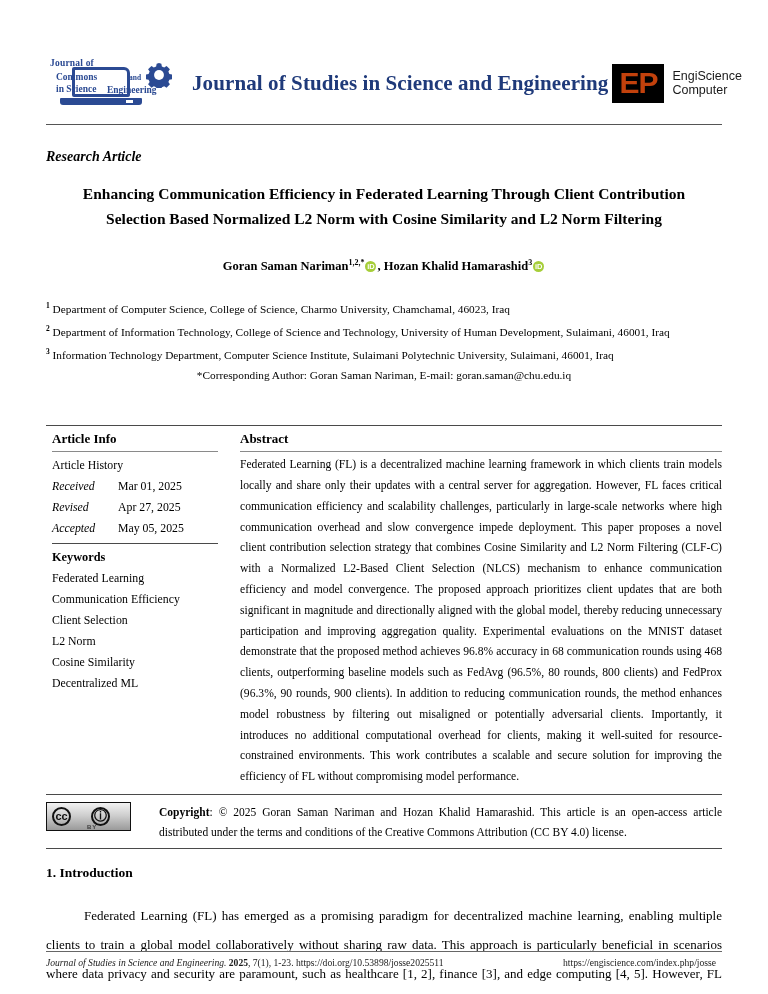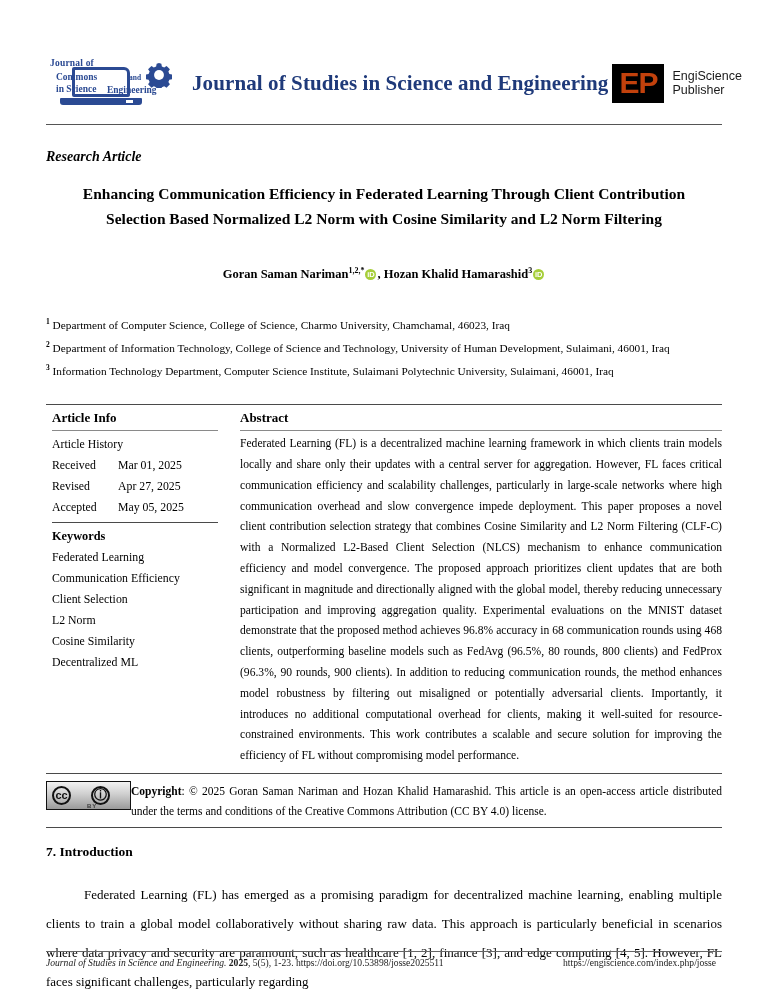--- a/index.html
+++ b/index.html
@@ -174,21 +174,21 @@
     width: 11px; height: 11px;
     border-radius: 50%;
     background: #a6ce39;
     color: #ffffff;
     font-family: "Liberation Sans", sans-serif;
     font-size: 7.5px;
     font-weight: bold;
     line-height: 11px;
     text-align: center;
     vertical-align: middle;
-    margin: 15px 1px;
+    margin: 7px 1px;
     position: relative;
     top: -1px;
   }
   .affils {
     margin-top: 16px;
     font-family: "Liberation Serif", serif;
     font-size: 11.3px;
     line-height: 19px;
   }
   .affil {
@@ -199,21 +199,21 @@
   .corresponding {
     text-align: center;
     font-family: "Liberation Serif", serif;
     font-size: 11.3px;
     margin-top: 2px;
   }
 
   
   .info-table {
     display: flex;
-    margin-top: 24px;
+    margin-top: 40px;
     border-top: 1.6px solid #4a4a4a;
   }
   .col-info {
     width: 182px;
     flex: 0 0 182px;
     padding: 5px 10px 0 6px;
     box-sizing: border-box;
   }
   .col-abstract {
     flex: 1 1 auto;
@@ -236,20 +236,21 @@
   }
   .info-line {
     font-family: "Liberation Serif", serif;
     font-size: 11.8px;
     line-height: 21px;
     white-space: nowrap;
   }
   .info-line .lbl {
     display: inline-block;
     width: 66px;
+    font-style: italic;
   }
   .info-sub {
     font-family: "Liberation Serif", serif;
     font-weight: bold;
     font-size: 12.3px;
     line-height: 21px;
   }
   .kw {
     font-family: "Liberation Serif", serif;
     font-size: 11.8px;
@@ -267,21 +268,21 @@
   .table-bottom {
     border-top: 1.6px solid #4a4a4a;
     margin-top: 6px;
   }
 
   
   .copyright-row {
     display: flex;
     align-items: flex-start;
     padding-top: 7px;
-    gap: 0;
+    gap: 28px;
   }
   .cc-badge {
     flex: 0 0 auto;
     width: 85px;
     height: 29px;
     background: linear-gradient(180deg, #f2f2f2 0%, #cfcfcf 45%, #9a9a9a 100%);
     border: 1px solid #111;
     box-sizing: border-box;
     position: relative;
   }
@@ -385,37 +386,38 @@
         <circle cx="50" cy="50" r="19" fill="#ffffff"></circle>
       </svg>
     </div>
 
     <div class="masthead-title">Journal of Studies in Science and Engineering</div>
 
     <div class="pub-logo">
       <div class="pub-mark">EP</div>
       <div class="pub-name">
         <div>EngiScience</div>
-        <div>Publisher</div>
+        <div>Computer</div>
       </div>
     </div>
   </div>
   <div class="masthead-rule"></div>
 
   <div class="article-type">Research Article</div>
   <div class="paper-title">Enhancing Communication Efficiency in Federated Learning Through Client Contribution Selection Based Normalized L2 Norm with Cosine Similarity and L2 Norm Filtering</div>
 
   <div class="authors">
     <span>Goran Saman Nariman</span><span class="sup">1,2,*</span><span class="orcid">iD</span><span>, </span><span>Hozan Khalid Hamarashid</span><span class="sup">3</span><span class="orcid">iD</span>
   </div>
 
   <div class="affils">
     <div class="affil"><span class="sup">1</span> <span>Department of Computer Science, College of Science, Charmo University, Chamchamal, 46023, Iraq</span></div>
     <div class="affil"><span class="sup">2</span> <span>Department of Information Technology, College of Science and Technology, University of Human Development, Sulaimani, 46001, Iraq</span></div>
     <div class="affil"><span class="sup">3</span> <span>Information Technology Department, Computer Science Institute, Sulaimani Polytechnic University, Sulaimani, 46001, Iraq</span></div>
+    <div class="corresponding">*Corresponding Author: Goran Saman Nariman, E-mail: goran.saman@chu.edu.iq</div>
   </div>
 
   <div class="info-table">
 
     <div class="col-info">
       <div class="col-head">Article Info</div>
       <div class="hr-thin"></div>
       <div class="info-line">Article History</div>
       <div class="info-line"><span class="lbl">Received</span><span>Mar 01, 2025</span></div>
       <div class="info-line"><span class="lbl">Revised</span><span>Apr 27, 2025</span></div>
@@ -445,27 +447,27 @@
       <div class="circ c1">cc</div>
       <div class="circ c2">ⓘ</div>
       <div class="by">BY</div>
     </div>
     <div class="copyright-text">
       <b>Copyright</b><span>: © 2025 Goran Saman Nariman and Hozan Khalid Hamarashid. This article is an open-access article distributed under the terms and conditions of the Creative Commons Attribution (CC BY 4.0) license.</span>
     </div>
   </div>
   <div class="copyright-rule"></div>
 
-  <div class="section-head">7. Introduction</div>
+  <div class="section-head">1. Introduction</div>
   <div class="body-para">Federated Learning (FL) has emerged as a promising paradigm for decentralized machine learning, enabling multiple clients to train a global model collaboratively without sharing raw data. This approach is particularly beneficial in scenarios where data privacy and security are paramount, such as healthcare [1, 2], finance [3], and edge computing [4, 5]. However, FL faces significant challenges, particularly regarding</div>
 
   <div class="footer">
     <div class="footer-rule"></div>
     <div class="footer-row">
       <div class="footer-left">
         <i>Journal of Studies in Science and Engineering.</i>
-        <b>2025</b><span>, 5(5), 1-23. https://doi.org/10.53898/josse2025511</span>
+        <b>2025</b><span>, 7(1), 1-23. https://doi.org/10.53898/josse2025511</span>
       </div>
       <div class="footer-right">https://engiscience.com/index.php/josse</div>
     </div>
   </div>
 
 </div>
 
 </body></html>

